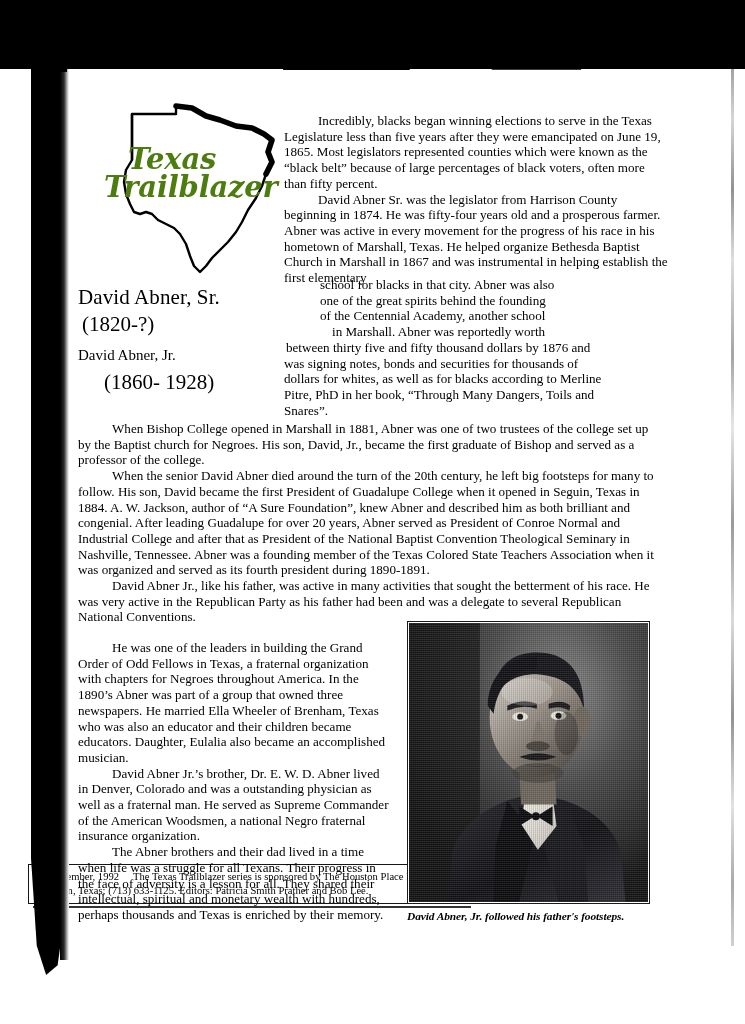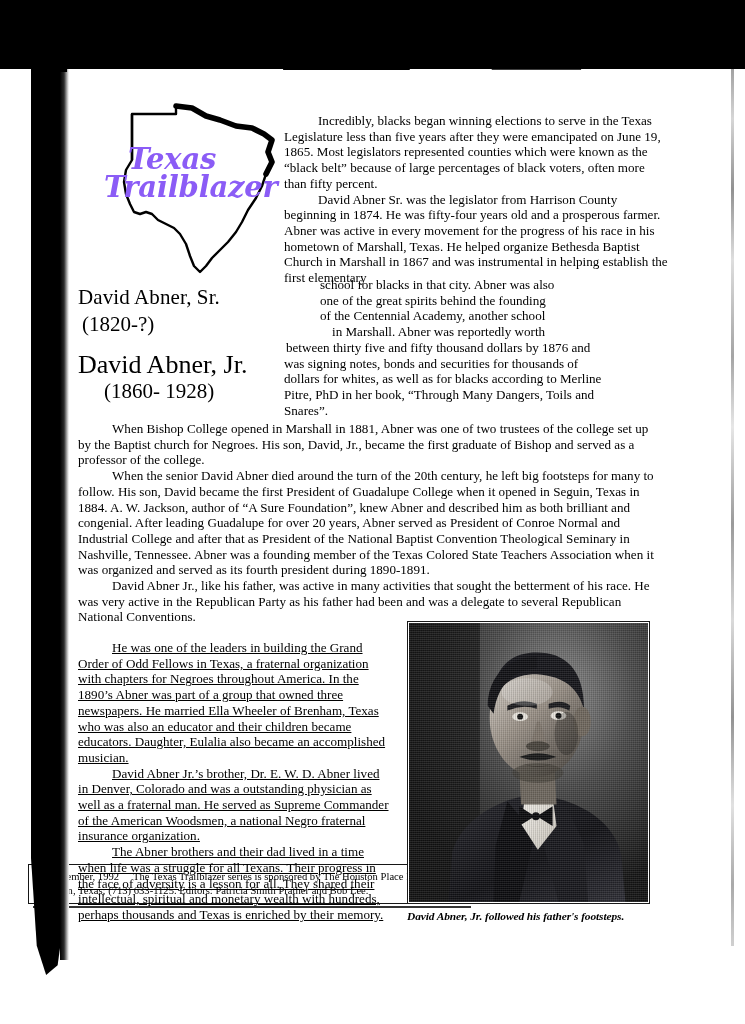--- a/index.html
+++ b/index.html
@@ -83,21 +83,21 @@
   .masthead svg { display: block; width: 190px; height: 190px; }
   .logo-script {
     position: absolute;
     left: 6px;
     top: 46px;
     width: 180px;
     font-family: "DejaVu Serif", "Liberation Serif", serif;
     font-style: italic;
     font-weight: 700;
     line-height: .96;
-    color: #8b5cf6;
+    color: #4d7c0f;
     letter-spacing: -.2px;
   }
   .logo-script .l1 {
     display: block;
     font-size: 29px;
     padding-left: 26px;
   }
   .logo-script .l2 {
     display: block;
     font-size: 29px;
@@ -145,39 +145,38 @@
     position: absolute;
     left: 0px;
     top: 206px;
     width: 220px;
     text-align: left;
     font-weight: 400;
   }
   .name-line { display: block; white-space: nowrap; }
   .nm1 { font-size: 21px; line-height: 27px; letter-spacing: .1px; }
   .nm2 { font-size: 21px; line-height: 27px; padding-left: 4px; }
-  .nm3 { font-size: 26px; line-height: 27px; margin-top: 13px; padding-right: 6px; }
+  .nm3 { font-size: 15px; line-height: 27px; margin-top: 4px; padding-right: 6px; }
   .nm4 { font-size: 21px; line-height: 27px; padding-left: 26px; }
 
   
   .col-full {
     position: absolute;
     left: 0px;
     top: 330px;
     width: 582px;
   }
   .col-full p { margin: 0 0 0 0; text-indent: 34px; }
 
   
   .col-left {
     position: absolute;
     left: 0px;
     top: 549px;
     width: 312px;
-    text-decoration: underline;
   }
   .col-left p { margin: 0; text-indent: 34px; }
 
   
   .photo-wrap {
     position: absolute;
     left: 329px;
     top: 543px;
     width: 247px;
   }

